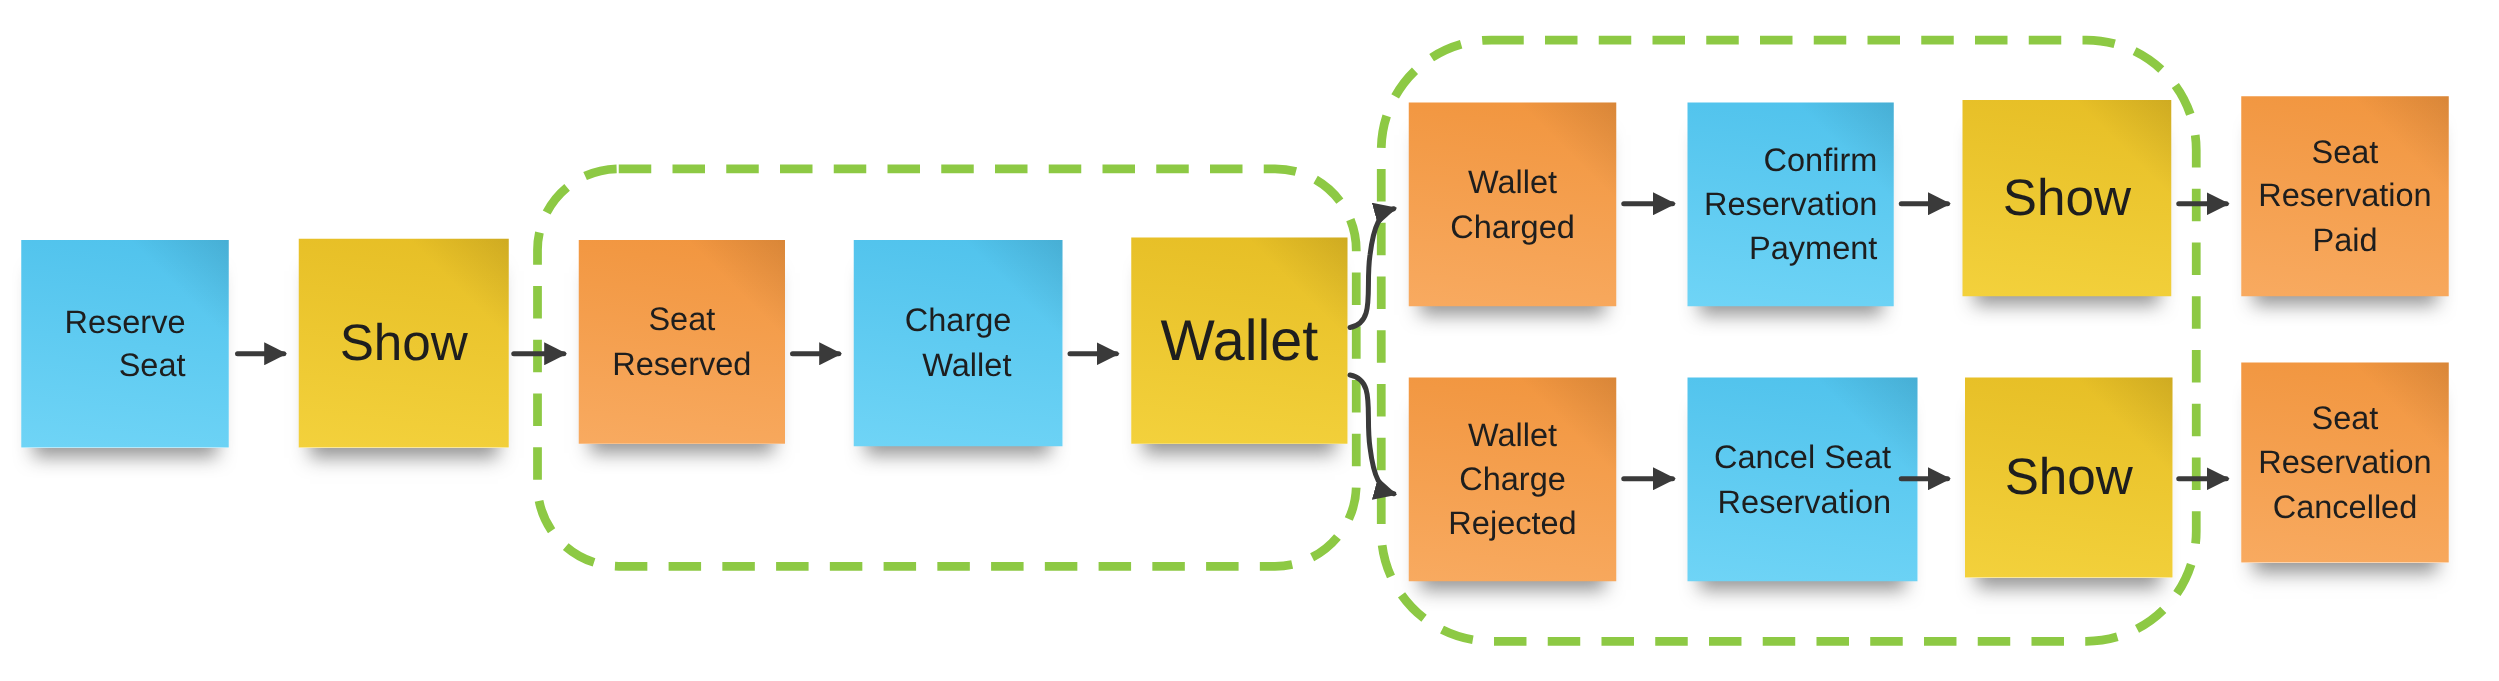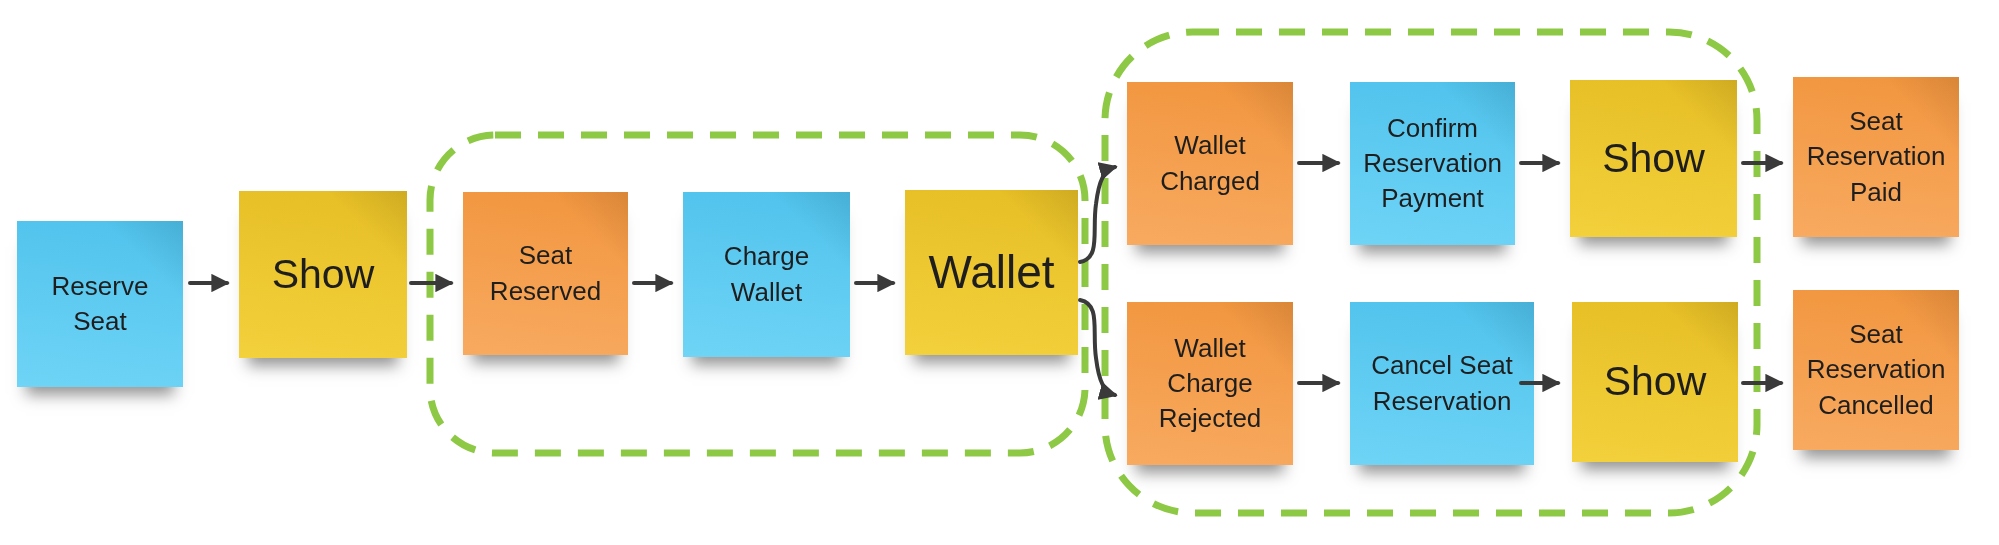--- a/index.html
+++ b/index.html
@@ -33,21 +33,21 @@
     box-shadow:0 17px 14px -9px rgba(45,45,45,0.5);
   }
   
   .note::before{
     content:"";
     position:absolute;
     left:0;top:0;right:0;bottom:0;
     background:linear-gradient(225deg, rgba(0,0,0,0.10) 0%, rgba(0,0,0,0) 24%);
     pointer-events:none;
   }
-  .note.blue  {background:linear-gradient(187deg,#4fc2ec 0%,#6fd4f6 100%);}
+  .note.blue  {background:linear-gradient(187deg,#4fc2ec 0%,#6fd4f6 100%);text-align:right;}
   .note.yellow{background:linear-gradient(187deg,#e6be25 0%,#f3d13c 100%);}
   .note.orange{background:linear-gradient(187deg,#f1953e 0%,#f8aa60 100%);}
   .label{
     position:relative;
     white-space:pre-line;
     padding:4px;
   }
   .t-small  .label{font-size:26px;line-height:1.35;}
   .t-large  .label{font-size:46px;line-height:1.1;}
   .t-xlarge .label{font-size:41px;line-height:1.05;}
@@ -56,21 +56,21 @@
 <body>
 
 <div class="canvas">
 
   <svg id="layer-groups" class="layer-svg" viewBox="0 0 1999 545" xmlns="http://www.w3.org/2000/svg">
       <rect x="430" y="135" width="655" height="318" rx="65" class="group-rect"></rect>
       <rect x="1105" y="32" width="652" height="481" rx="88" class="group-rect"></rect>
     </svg>
 
   <div id="layer-notes">
-      <div class="note blue t-small" style="left: 17px; top: 192px; width: 166px; height: 166px; margin-top: 29px;">
+      <div class="note blue t-small" style="left: 17px; top: 192px; width: 166px; height: 166px;">
         <span class="label">Reserve
 Seat</span>
       </div>
       <div class="note yellow t-xlarge" style="left: 239px; top: 191px; width: 168px; height: 167px;">
         <span class="label">Show</span>
       </div>
       <div class="note orange t-small" style="left: 463px; top: 192px; width: 165px; height: 163px;">
         <span class="label">Seat
 Reserved</span>
       </div>

